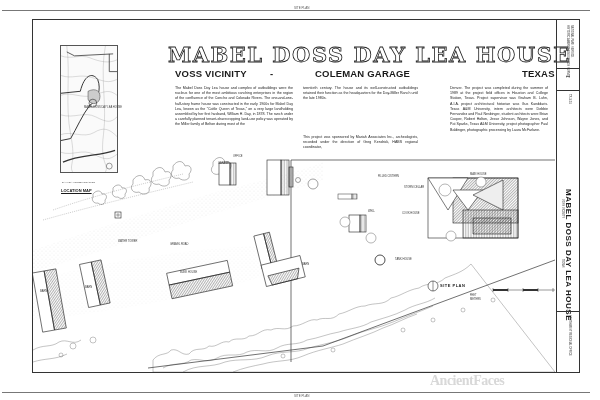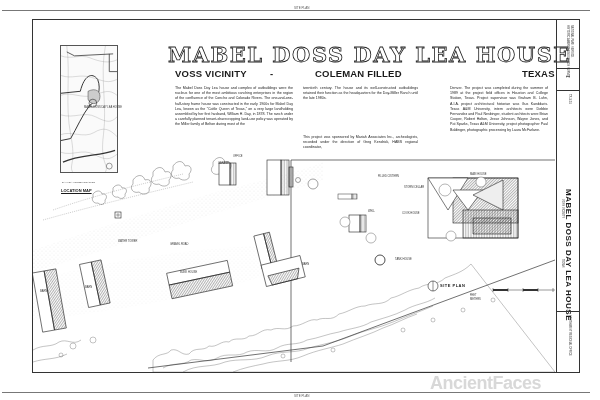--- a/index.html
+++ b/index.html
@@ -32,38 +32,38 @@
 
   .lbl { position: absolute; font-size: 2.6px; color: #333; white-space: nowrap; }
 
   .site-plan-label { position: absolute; left: 440px; top: 283px; font-size: 4px; font-weight: bold; letter-spacing: 0.5px; }
 
   .strip-text { position: absolute; transform-origin: left top; transform: rotate(90deg); white-space: nowrap; }
   .strip-title { font-size: 8px; font-weight: bold; letter-spacing: 0.5px; }
   .strip-small { font-size: 2.6px; color: #333; }
 
   .watermark {
-    position: absolute; left: 430px; top: 373px; font-family: Liberation Sans, sans-serif;
-    font-size: 18px; font-weight: bold; color: rgba(200,200,200,0.7); letter-spacing: -0.5px;
+    position: absolute; left: 430px; top: 373px; font-family: Liberation Serif, serif;
+    font-size: 14px; font-weight: bold; color: rgba(200,200,200,0.7); letter-spacing: -0.5px;
   }
 </style>
 </head>
 <body>
 
 <div class="sheet-line-top"></div>
 <div class="sheet-mark" style="left:294px;top:6px;">SITE PLAN</div>
 <div class="sheet-line-bottom"></div>
 <div class="sheet-mark" style="left:294px;top:394px;">SITE PLAN</div>
 
 <div class="frame"></div>
 
 <div class="main-title">MABEL DOSS DAY LEA HOUSE</div>
 <div class="subtitle" style="left:175px;">VOSS VICINITY</div>
 <div class="subtitle" style="left:270px;">-</div>
-<div class="subtitle" style="left:315px;">COLEMAN FILLED</div>
+<div class="subtitle" style="left:315px;">COLEMAN GARAGE</div>
 <div class="subtitle" style="left:522px;">TEXAS</div>
 
 <div class="body-col" style="left:175px;top:86px;width:118px;">The Mabel Doss Day Lea house and complex of outbuildings were the nucleus for one of the most ambitious ranching enterprises in the region of the confluence of the Concho and Colorado Rivers. The one-and-one-half-story frame house was constructed in the early 1900s for Mabel Day Lea, known as the "Cattle Queen of Texas," on a very large landholding assembled by her first husband, William H. Day, in 1878. The ranch under a carefully planned tenant-sharecropping land-use policy was operated by the Miller family of Belton during most of the</div>
 <div class="body-col" style="left:303px;top:86px;width:115px;">twentieth century. The house and its well-constructed outbuildings retained their function as the headquarters for the Day-Miller Ranch until the late 1980s.</div>
 <div class="body-col" style="left:303px;top:135px;width:115px;">This project was sponsored by Mariah Associates Inc., archeologists, recorded under the direction of Greg Kendrick, HABS regional coordinator,</div>
 <div class="body-col" style="left:450px;top:86px;width:98px;">Denver. The project was completed during the summer of 1989 at the project field offices in Houston and College Station, Texas. Project supervisor was Graham B. Luhn, A.I.A. project architectural historian was Gus Kanddaris. Texas A&amp;M University, intern architects were Debbie Fernandez and Paul Nesbinger, student architects were Brian Cooper, Robert Holton, Jesse Johnson, Wayne Jones, and Pat Sparks, Texas A&amp;M University, project photographer Paul Baldinger, photographic processing by Laura McFarlane.</div>
 
 <div class="locmap">
   <svg viewBox="0 0 58 128" preserveAspectRatio="none">
     <g fill="none" stroke="#888" stroke-width="0.3">

